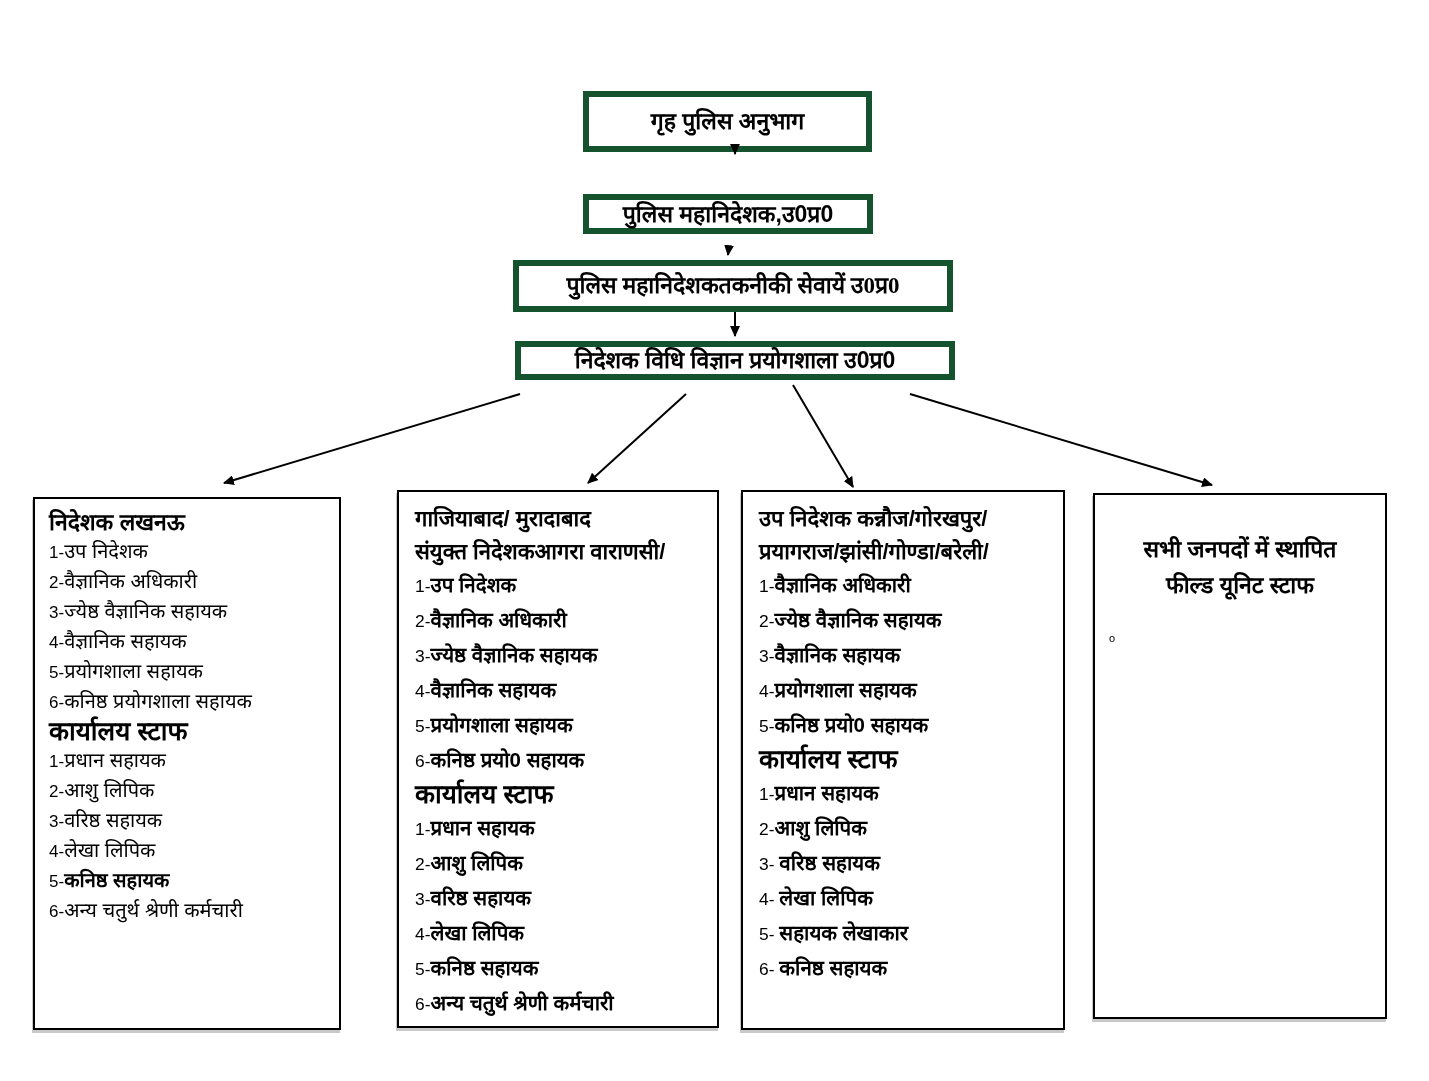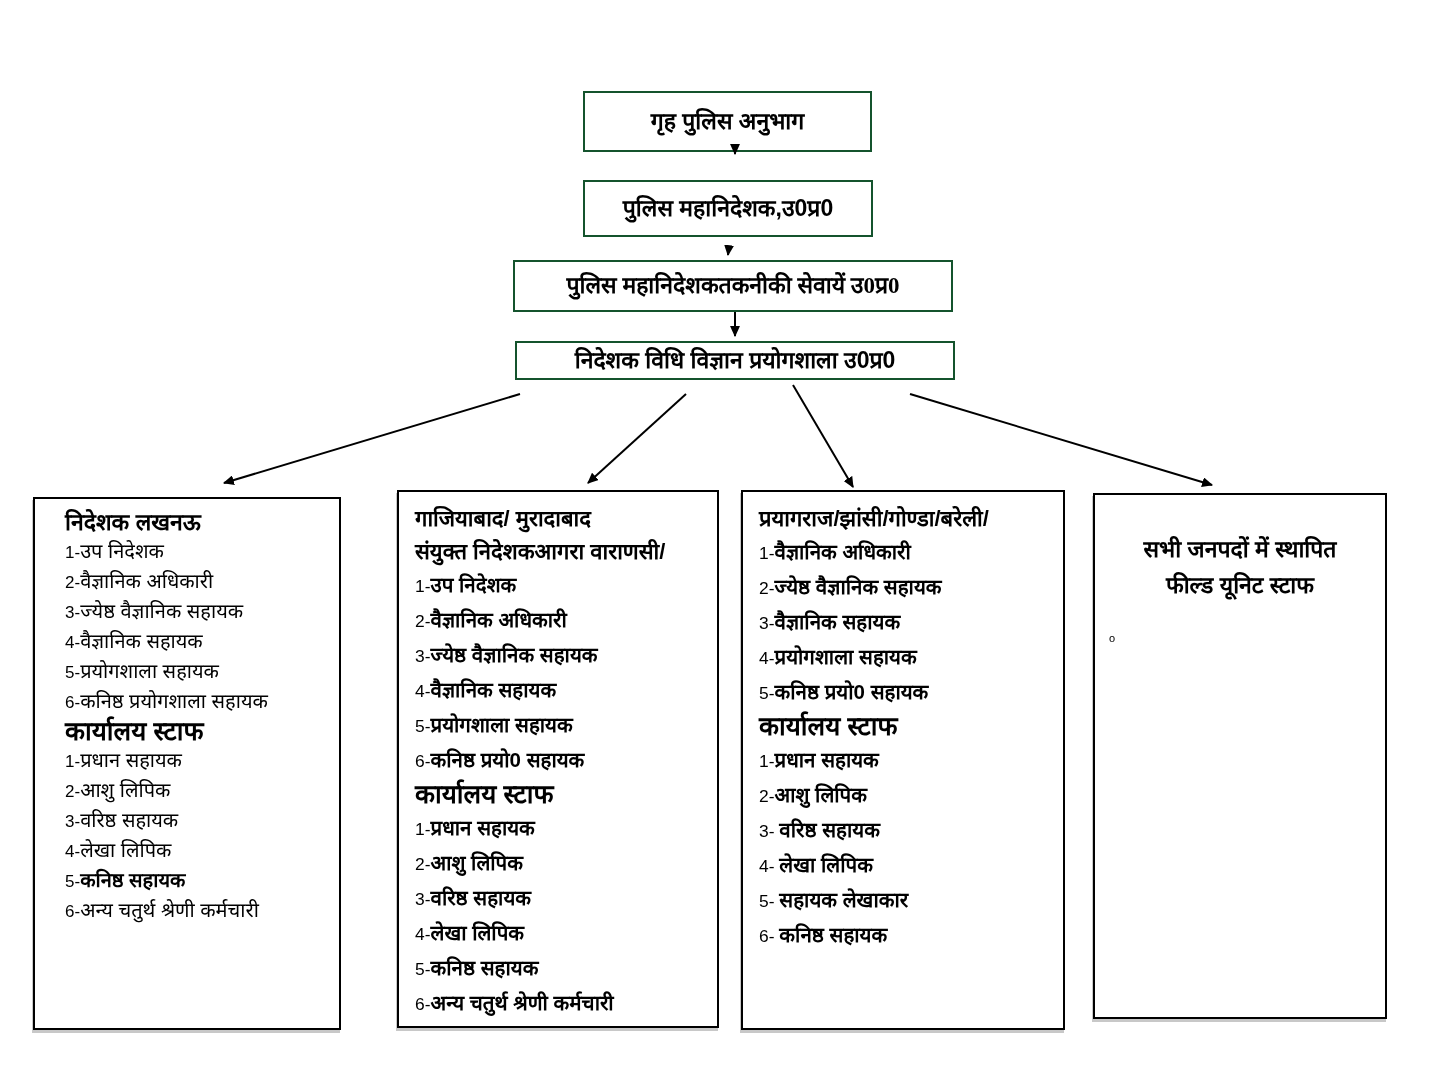--- a/index.html
+++ b/index.html
@@ -7,40 +7,40 @@
     position:relative;
     width:1429px;height:1081px;
     background:#ffffff;
     font-family:"Liberation Sans","DejaVu Sans",sans-serif;
     color:#000000;
     overflow:hidden;
   }
   
   .chain-box{
     position:absolute;
-    border:2px solid #14532d;
+    border:6px solid #14532d;
     background:#fff;
     display:flex;align-items:center;justify-content:center;
     text-align:center;
     font-weight:700;
     font-size:23px;
     line-height:1.15;
     box-sizing:border-box;
     z-index:1;
   }
   
   .col{
     position:absolute;
     border:2px solid #000;
     background:#fff;
     box-sizing:border-box;
     box-shadow:-1px 3px 0 #c8c8c8;
     z-index:1;
   }
-  .col-inner{padding:8px 8px 0 30px;}
+  .col-inner{padding:8px 8px 0 14px;}
   .col-title{font-weight:700;font-size:23px;line-height:30px;}
   .col--wide .col-inner{padding:10px 6px 0 16px;}
   .col--wide .col-title{font-size:22px;line-height:33px;}
   .item{font-size:20px;line-height:29px;white-space:nowrap;}
   .col--wide .item{font-size:20.5px;line-height:33px;}
   .item .num{font-size:0.85em;font-weight:400;}
   .item.bold .lbl{font-weight:700;}
   .col--bold .item .lbl{font-weight:700;}
   .item.header{font-weight:700;font-size:26px;}
   .col--center .col-title{text-align:center;font-size:23px;line-height:36px;}
@@ -58,21 +58,21 @@
 </style>
 </head>
 <body>
 
 <div id="canvas">
 
   <div class="chain-box" style="left:583px;top:91px;width:289px;height:61px;">
     <span>गृह पुलिस अनुभाग</span>
   </div>
 
-  <div class="chain-box" style="left:583px;top:180px;width:290px;height:57px;">
+  <div class="chain-box" style="left:583px;top:194px;width:290px;height:40px;">
     <span>पुलिस महानिदेशक,उ0प्र0</span>
   </div>
 
   <div class="chain-box" style="left:513px;top:260px;width:440px;height:52px;font-family:Liberation Serif, serif;">
     <span>पुलिस महानिदेशकतकनीकी सेवायें उ0प्र0</span>
   </div>
 
   <div class="chain-box" style="left:515px;top:341px;width:440px;height:39px;">
     <span>निदेशक विधि विज्ञान प्रयोगशाला उ0प्र0</span>
   </div>
@@ -120,20 +120,21 @@
           <div class="item "><span class="num">4-</span><span class="lbl">लेखा लिपिक</span></div>
           <div class="item "><span class="num">5-</span><span class="lbl">कनिष्ठ सहायक</span></div>
           <div class="item "><span class="num">6-</span><span class="lbl">अन्य चतुर्थ श्रेणी कर्मचारी</span></div>
         </div>
     </div>
   </div>
 
   <div class="col col--wide col--bold" style="left:741px;top:490px;width:324px;height:540px;">
     <div class="col-inner">
       <div class="col-title">
+          <div>उप निदेशक कन्नौज/गोरखपुर/</div>
           <div>प्रयागराज/झांसी/गोण्डा/बरेली/</div>
         </div>
       <div class="col-items">
           <div class="item "><span class="num">1-</span><span class="lbl">वैज्ञानिक अधिकारी</span></div>
           <div class="item "><span class="num">2-</span><span class="lbl">ज्येष्ठ वैज्ञानिक सहायक</span></div>
           <div class="item "><span class="num">3-</span><span class="lbl">वैज्ञानिक सहायक</span></div>
           <div class="item "><span class="num">4-</span><span class="lbl">प्रयोगशाला सहायक</span></div>
           <div class="item "><span class="num">5-</span><span class="lbl">कनिष्ठ प्रयो0 सहायक</span></div>
           <div class="item header"><span class="lbl">कार्यालय स्टाफ</span></div>
           <div class="item "><span class="num">1-</span><span class="lbl">प्रधान सहायक</span></div>

